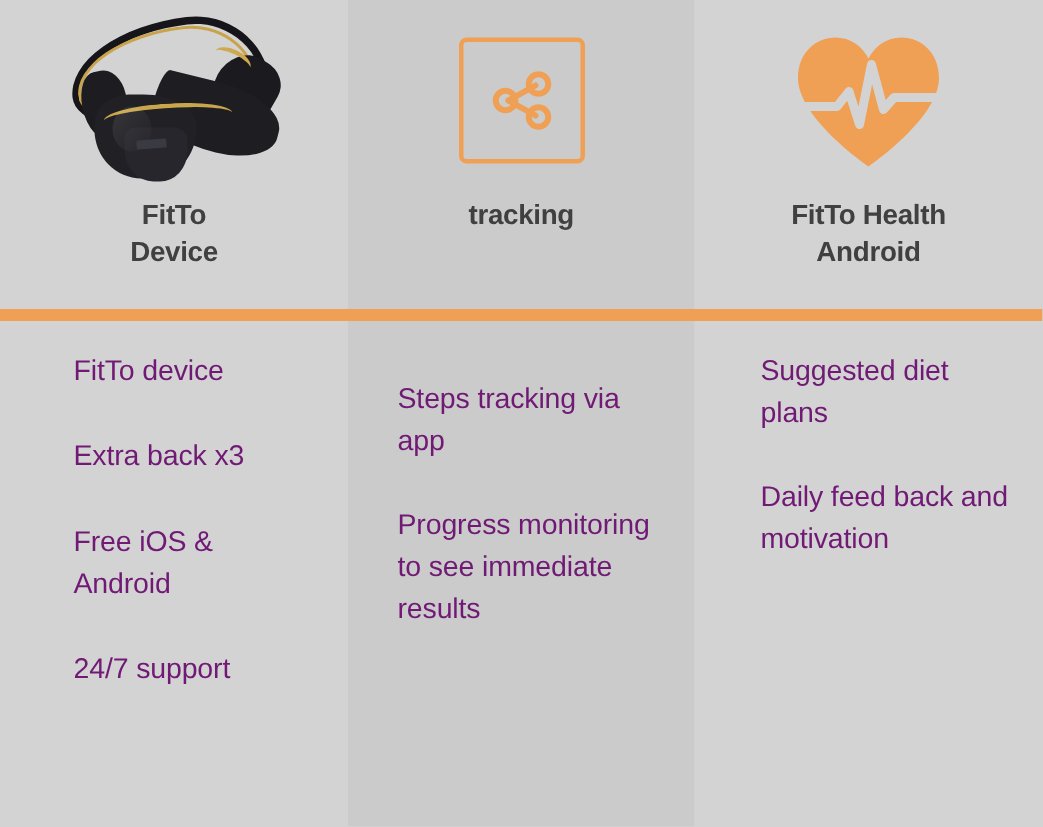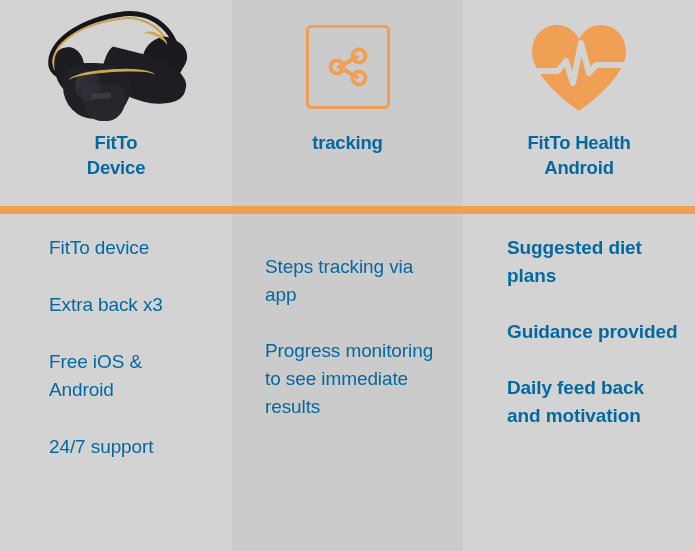--- a/index.html
+++ b/index.html
@@ -43,21 +43,21 @@
     display:flex;
     align-items:center;
     justify-content:center;
     padding-top:4px;
   }
   .head-title {
     text-align:center;
     font-size:18.5px;
     font-weight:bold;
     line-height:25px;
-    color:#0369a1;
+    color:#404040;
     letter-spacing:-0.2px;
   }
   .head-title .l2 { display:block; }
 
   
   .divider-band {
     position:absolute;
     left:0;
     top:206px;
     width:695px;
@@ -70,26 +70,26 @@
   .list {
     flex:1;
     padding:28px 22px 0 49px;
   }
   .col-2 .list { padding-left:33px; padding-right:14px;margin-top:19px; }
   .col-3 .list { padding-left:44px; padding-right:16px; }
 
   .list-item {
     font-size:19px;
     line-height:28px;
-    color:#0369a1;
+    color:#701a75;
     margin-bottom:29px;
     letter-spacing:-0.1px;
   }
   .col-2 .list-item { margin-bottom:28px; }
-  .col-3 .list-item { margin-bottom:28px;font-weight:bold; }
+  .col-3 .list-item { margin-bottom:28px; }
 
   
   .device {
     position:relative;
     width:150px;
     height:112px;
   }
   .device .band-outer {
     position:absolute;
     left:6px; top:2px;
@@ -259,19 +259,18 @@
           </svg>
         </div>
       </div>
       <div class="head-title">
         <span>FitTo Health</span>
         <span class="l2">Android</span>
       </div>
     </div>
     <div class="list">
       <div class="list-item">Suggested diet plans</div>
-      <div class="list-item">Guidance provided</div>
       <div class="list-item">Daily feed back and motivation</div>
     </div>
   </div>
 
   <div class="divider-band"></div>
 </div>
 
 </body></html>

